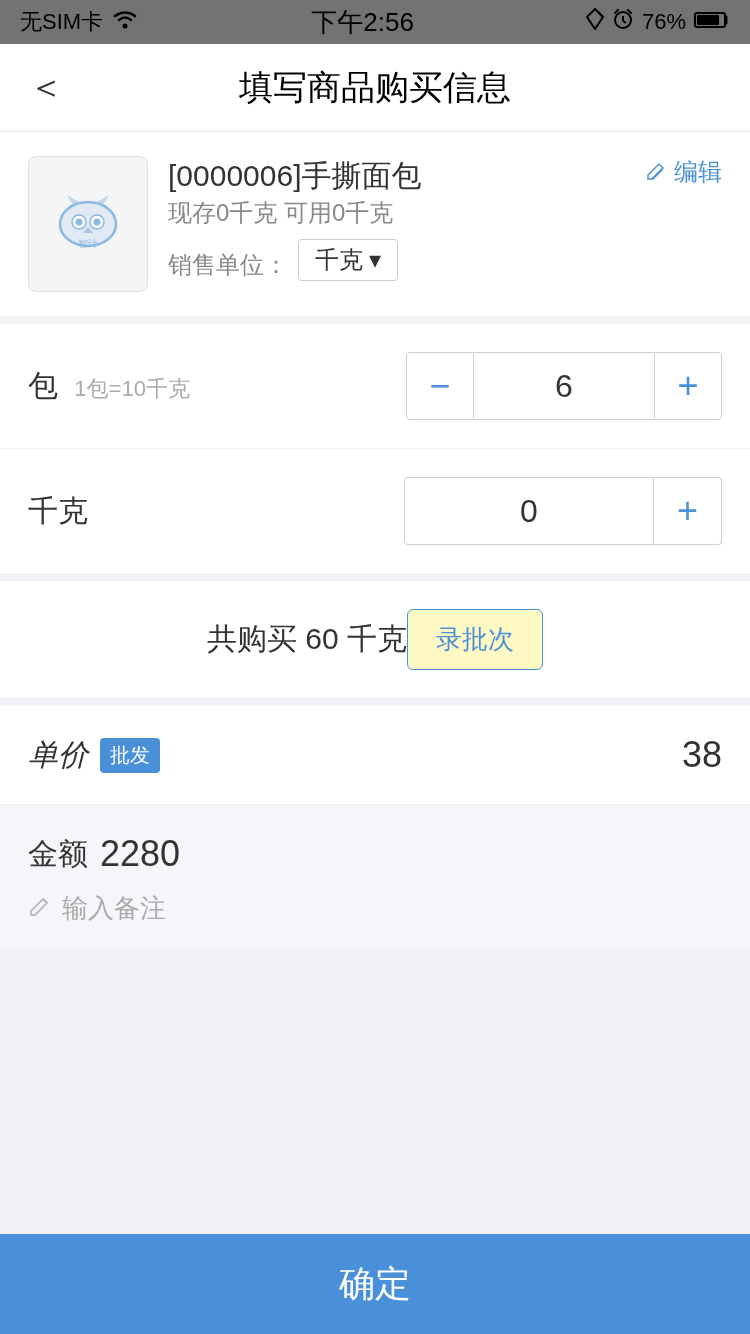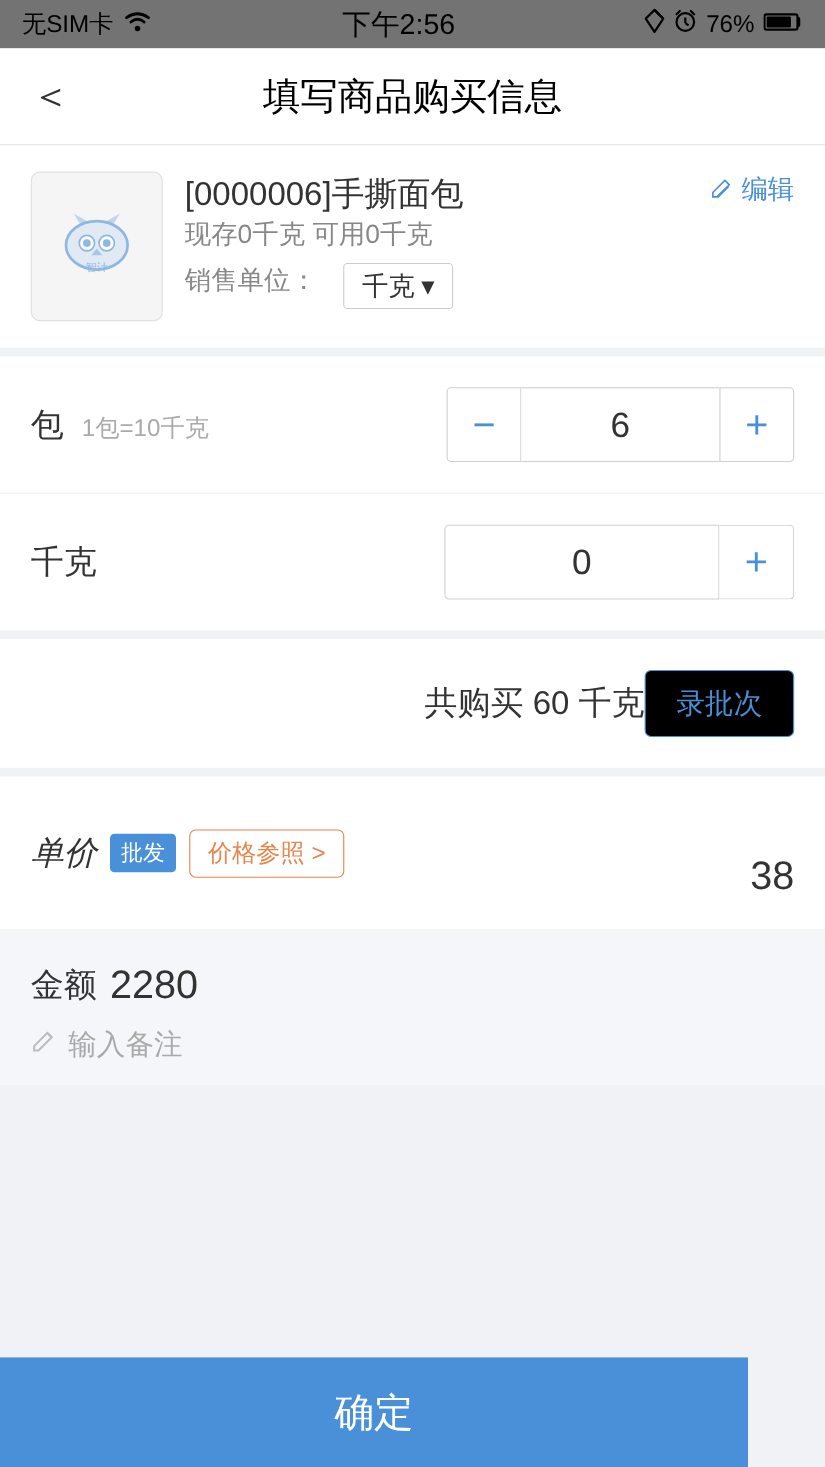--- a/index.html
+++ b/index.html
@@ -113,22 +113,22 @@
       align-items: center;
       gap: 4px;
     }
     .product-stock {
       font-size: 24px;
       color: #888;
       margin-bottom: 10px;
     }
     .product-unit-row {
       display: flex;
-      align-items: flex-start;
-      gap: 24px;
+      align-items: flex-end;
+      gap: 10px;
     }
     .unit-label {
       font-size: 24px;
       color: #888;
     }
     .unit-select {
       border: 1px solid #ccc;
       border-radius: 4px;
       padding: 4px 16px;
       font-size: 24px;
@@ -224,36 +224,36 @@
       justify-content: center;
       font-size: 36px;
       color: #4a90d9;
       cursor: pointer;
     }
 
     
     .total-row {
       display: flex;
       align-items: center;
-      justify-content: flex-end;
+      justify-content: center;
       padding: 28px 28px;
       background: #fff;
       border-bottom: 8px solid #f0f2f5;
     }
     .total-text {
       font-size: 30px;
       color: #333;
     }
     .batch-btn {
       border: 1px solid #4a90d9;
       border-radius: 6px;
       padding: 12px 28px;
       font-size: 26px;
       color: #4a90d9;
-      background: #000000;
+      background: #fef9c3;
       cursor: pointer;
     }
 
     
     .price-section {
       background: #fff;
       padding: 28px 28px;
       border-bottom: 1px solid #f0f0f0;
       display: flex;
       align-items: center;
@@ -285,21 +285,20 @@
       background: #fff;
       display: flex;
       align-items: center;
       gap: 4px;
       cursor: pointer;
     }
     .price-value {
       font-size: 36px;
       color: #333;
       font-weight: 400;
-      margin-top: 41px;
     }
 
     
     .amount-section {
       background: #f5f6fa;
       padding: 28px 28px 20px;
     }
     .amount-row {
       display: flex;
       align-items: center;
@@ -328,21 +327,21 @@
     }
 
     
     .empty-space {
       flex: 1;
       background: #f0f2f5;
     }
 
     
     .confirm-btn {
-      width: 680px;
+      width: 750px;
       height: 100px;
       background: #4a90d9;
       border: none;
       font-size: 36px;
       color: #fff;
       cursor: pointer;
       display: flex;
       align-items: center;
       justify-content: center;
       flex-shrink: 0;
@@ -470,23 +469,20 @@
   <span class="total-text">共购买 60 千克</span>
   <button class="batch-btn">
     <span>录批次</span>
   </button>
 </div>
 
 <div class="price-section">
   <div class="price-left">
     <span class="price-label">单价</span>
     <span class="price-tag">批发</span>
-    <button class="price-ref-btn">
-      <span>价格参照 &gt;</span>
-    </button>
   </div>
   <span class="price-value">38</span>
 </div>
 
 <div class="amount-section">
   <div class="amount-row">
     <span class="amount-label">金额</span>
     <span class="amount-value">2280</span>
   </div>
   <div class="note-row">

